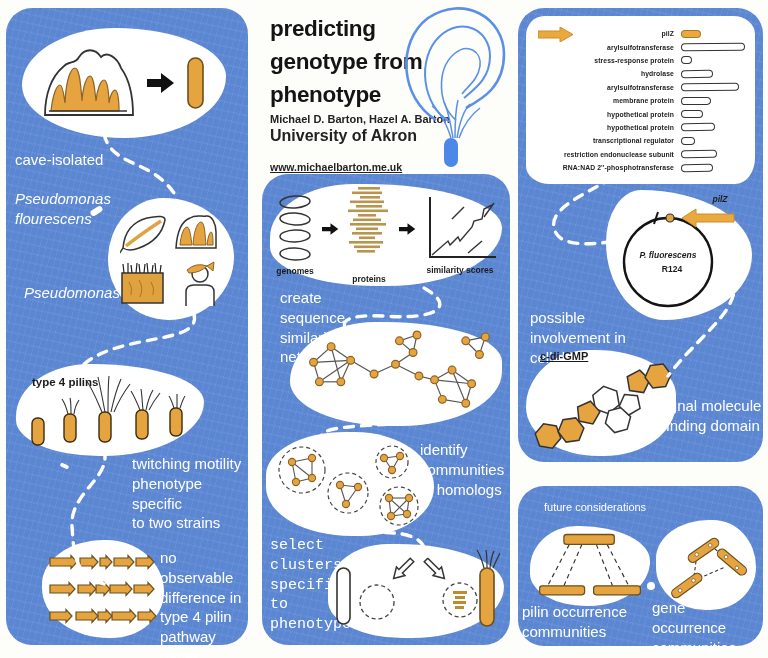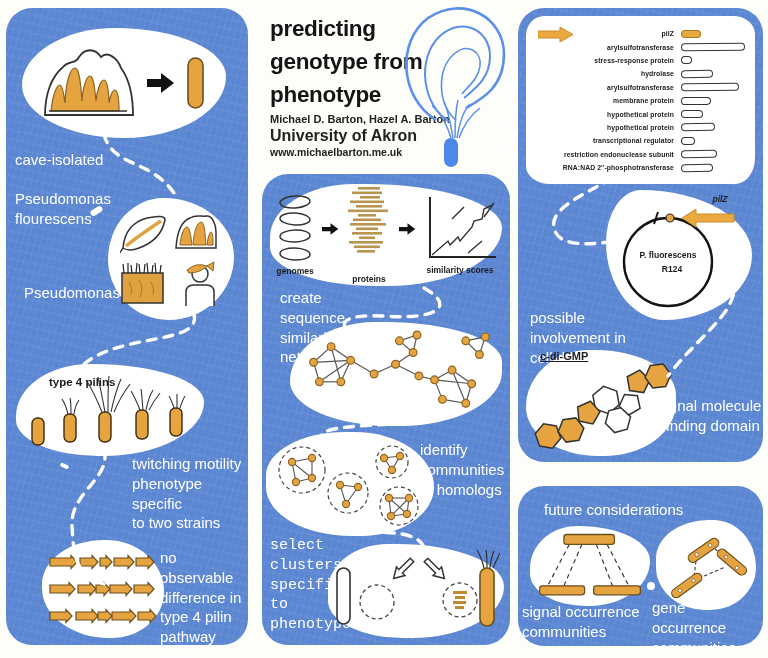--- a/index.html
+++ b/index.html
@@ -5,28 +5,28 @@
   html,body{margin:0;padding:0;background:#fdfdfa;}
   #poster{position:relative;width:768px;height:658px;overflow:hidden;
           font-family:"Liberation Sans",sans-serif;background:#fdfdfa;border-radius:6px;}
   .panel{position:absolute;background:#5b86d2;border-radius:26px;
          background-image:
            repeating-linear-gradient(104deg, rgba(255,255,255,.06) 0 1px, rgba(255,255,255,0) 1px 6px),
            repeating-linear-gradient(12deg, rgba(255,255,255,.05) 0 2px, rgba(0,0,0,0) 2px 9px);}
   .blob{position:absolute;background:#fff;}
   .cap{position:absolute;color:#fff;font-size:15px;line-height:1.32;text-align:left;white-space:pre-line;}
   .cap-black{position:absolute;color:#1c1c1c;font-weight:bold;white-space:pre-line;}
-  .it{}
+  .it{font-style:italic;}
   .droplet{position:absolute;background:#fff;border-radius:50%;}
   
   #title{position:absolute;left:270px;top:12px;width:190px;color:#141414;
          font-size:22.5px;font-weight:bold;line-height:1.47;white-space:pre-line;letter-spacing:-.3px;}
   #authors{position:absolute;left:270px;top:112px;width:220px;color:#222;font-size:11px;font-weight:bold;line-height:1.35;}
   #affiliation{position:absolute;left:270px;top:127px;width:220px;color:#222;font-size:16px;font-weight:bold;}
-  #website{position:absolute;left:270px;top:146px;width:220px;color:#222;font-size:10.5px;font-weight:bold;}
+  #website{position:absolute;left:270px;top:161px;width:220px;color:#222;font-size:10.5px;font-weight:bold;text-decoration:underline;}
   
   .prot-rows{position:absolute;left:10px;top:11px;width:212px;}
   .prot-row{display:flex;align-items:center;height:13.4px;}
   .prot-label{flex:0 0 138px;text-align:right;font-size:6.8px;font-weight:bold;color:#222;letter-spacing:.1px;}
   .prot-bar{margin-left:7px;height:6px;background:#fff;border:1.2px solid #333;border-radius:4px;transform:rotate(-.6deg);}
   .prot-bar.orange{background:#e8a93f;border-color:#a87b22;}
   svg{display:block;}
 </style>
 </head>
 <body>
@@ -117,21 +117,21 @@
         <path d="M34,6 L41,2 L40,11 Z" fill="#e5a43f" stroke="#8a6325" stroke-width="1"></path>
       </svg>
     </div>
 
     <div class="cap" style="left:18px;top:216px;width:132px;">
       <br>
       <span class="it">Pseudomonas</span>
     </div>
 
     <div class="blob" style="left:10px;top:356px;width:188px;height:92px;border-radius:40% 60% 55% 45%/58% 42% 60% 40%;">
-      <div class="cap-black" style="left:33px;top:12px;font-size:11.5px;">type 4 pilins</div>
+      <div class="cap-black" style="left:16px;top:12px;font-size:11.5px;">type 4 pilins</div>
       <svg style="position:absolute;left:6px;top:8px" width="176" height="80" viewBox="0 0 176 80">
         <g stroke="#333" stroke-width="1.1" fill="none">
           <path d="M46,42 C44,34 42,30 40,27"></path>
             <path d="M49,42 C49,32 49,29 48,26"></path>
             <path d="M52,42 C53,34 55,31 57,28"></path>
           <path d="M80,40 C74,26 70,16 64,8"></path>
             <path d="M83,40 C80,24 78,14 76,5"></path>
             <path d="M86,40 C86,24 86,14 87,4"></path>
           <path d="M89,40 C92,26 95,16 99,7"></path>
             <path d="M92,40 C97,28 102,20 108,12"></path>
@@ -465,21 +465,21 @@
           <polygon transform="translate(128,24) rotate(-6)" points="6.5,-11.3 13,0 6.5,11.3 -6.5,11.3 -13,0 -6.5,-11.3" fill="#e5a43f"></polygon>
         </g>
       </svg>
     </div>
 
     <div class="cap" style="left:140px;top:388px;width:104px;">signal molecule
 binding domain</div>
   </div>
 
   <div class="panel" style="left:518px;top:486px;width:245px;height:160px;">
-    <div class="cap" style="left:26px;top:14px;width:160px;text-align:left;font-size:15px;">future considerations</div>
+    <div class="cap" style="left:26px;top:14px;width:160px;text-align:left;font-size:11px;">future considerations</div>
 
     <div class="blob" style="left:12px;top:40px;width:120px;height:80px;border-radius:40% 60% 52% 48%/55% 45% 58% 42%;display:flex;align-items:center;justify-content:center;">
       <svg width="112" height="72" viewBox="0 0 118 80">
         <g stroke="#333" stroke-width="1.3" stroke-dasharray="5 4">
           <line x1="36" y1="16" x2="12" y2="62"></line>
             <line x1="50" y1="16" x2="30" y2="62"></line>
           <line x1="66" y1="16" x2="84" y2="62"></line>
             <line x1="78" y1="16" x2="102" y2="62"></line>
         </g>
         <g fill="#e5a43f" stroke="#6b4f1d" stroke-width="1.4">
@@ -515,21 +515,21 @@
           <circle cx="44" cy="35" r="2.2"></circle>
             <circle cx="60" cy="24" r="2.2"></circle>
           <circle cx="79" cy="38" r="2.2"></circle>
             <circle cx="92" cy="51" r="2.2"></circle>
           <circle cx="24" cy="78" r="2.2"></circle>
             <circle cx="40" cy="66" r="2.2"></circle>
         </g>
       </svg>
     </div>
 
-    <div class="cap" style="left:4px;top:116px;width:132px;">signal occurrence
+    <div class="cap" style="left:4px;top:116px;width:132px;">pilin occurrence
 communities</div>
     <div class="cap" style="left:134px;top:112px;width:106px;">gene occurrence
 communities</div>
   </div>
 
   <svg style="position:absolute;left:0;top:0;pointer-events:none" width="768" height="658" viewBox="0 0 768 658">
     <g fill="none" stroke="#fff" stroke-width="3.4" stroke-dasharray="9 8" stroke-linecap="round">
       <path d="M104,134 C112,168 152,158 176,196"></path>
       <path d="M194,314 C202,346 118,332 82,366"></path>
       <path d="M104,450 C112,478 70,492 72,526 C74,560 76,574 104,584"></path>

